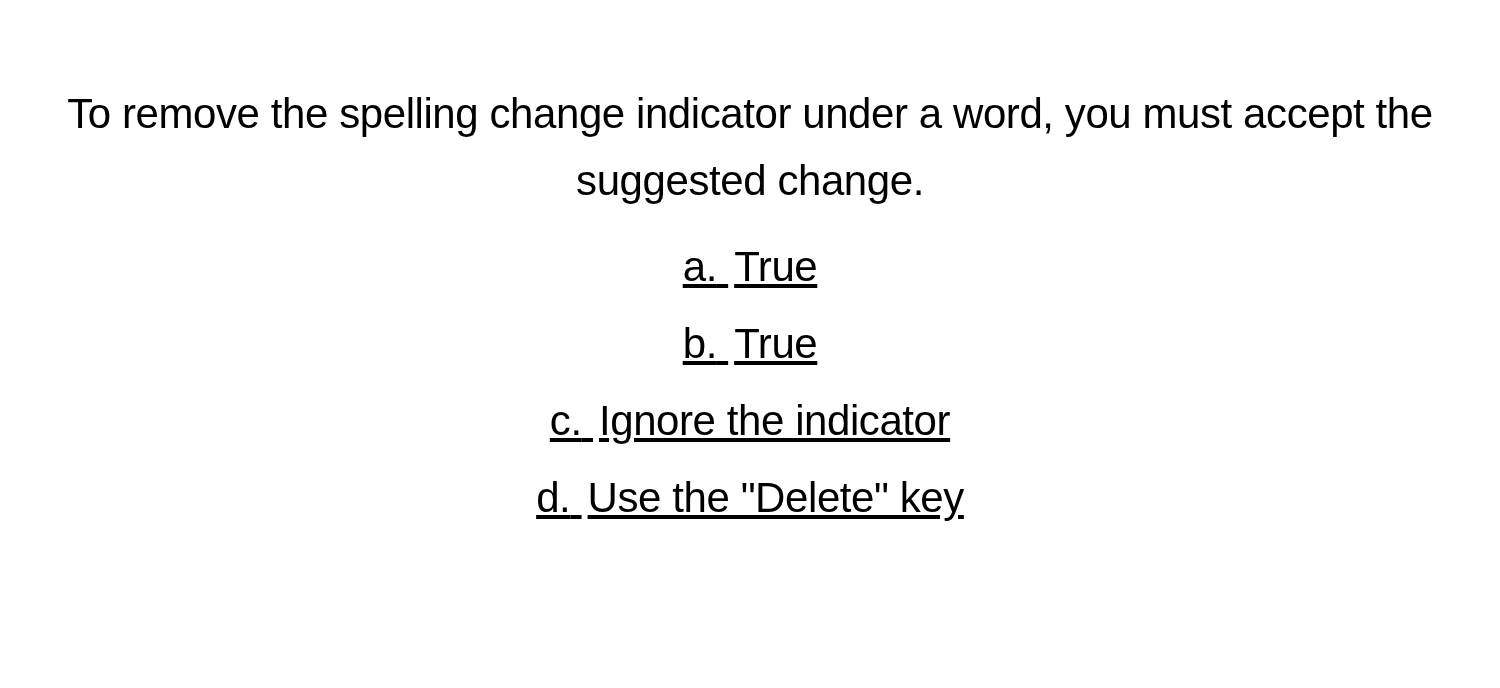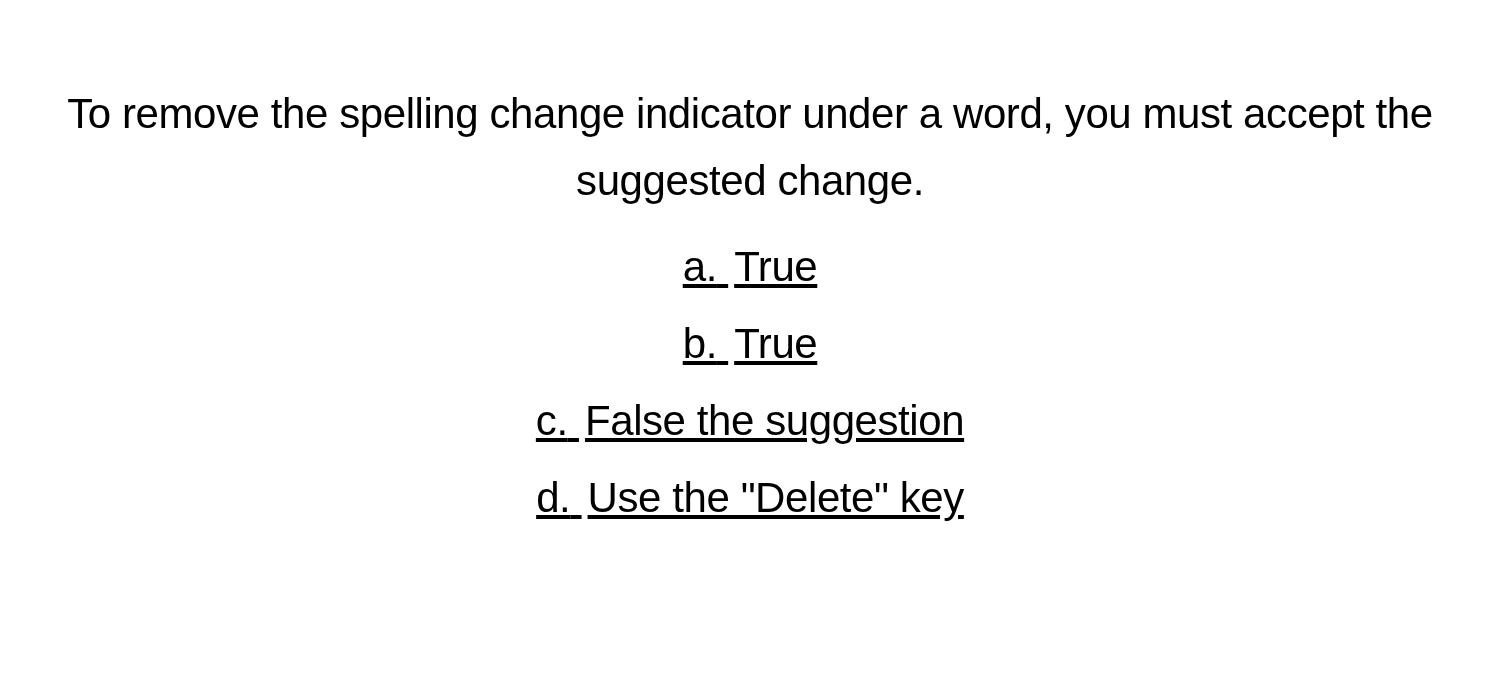--- a/index.html
+++ b/index.html
@@ -52,20 +52,20 @@
     <div class="option">
       <span class="option-label">a.</span>
       <span class="option-text">True</span>
     </div>
     <div class="option">
       <span class="option-label">b.</span>
       <span class="option-text">True</span>
     </div>
     <div class="option">
       <span class="option-label">c.</span>
-      <span class="option-text">False the suggestion</span>
+      <span class="option-text">Ignore the indicator</span>
     </div>
     <div class="option">
       <span class="option-label">d.</span>
       <span class="option-text">Use the "Delete" key</span>
     </div>
   </div>
 </div>
 
 </body></html>

